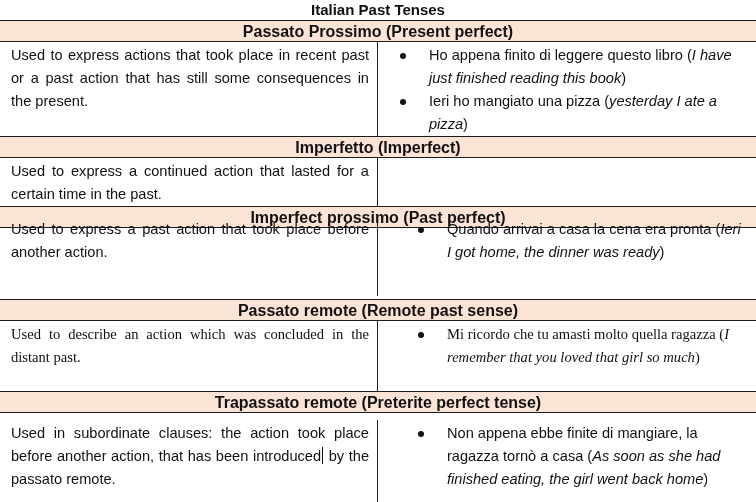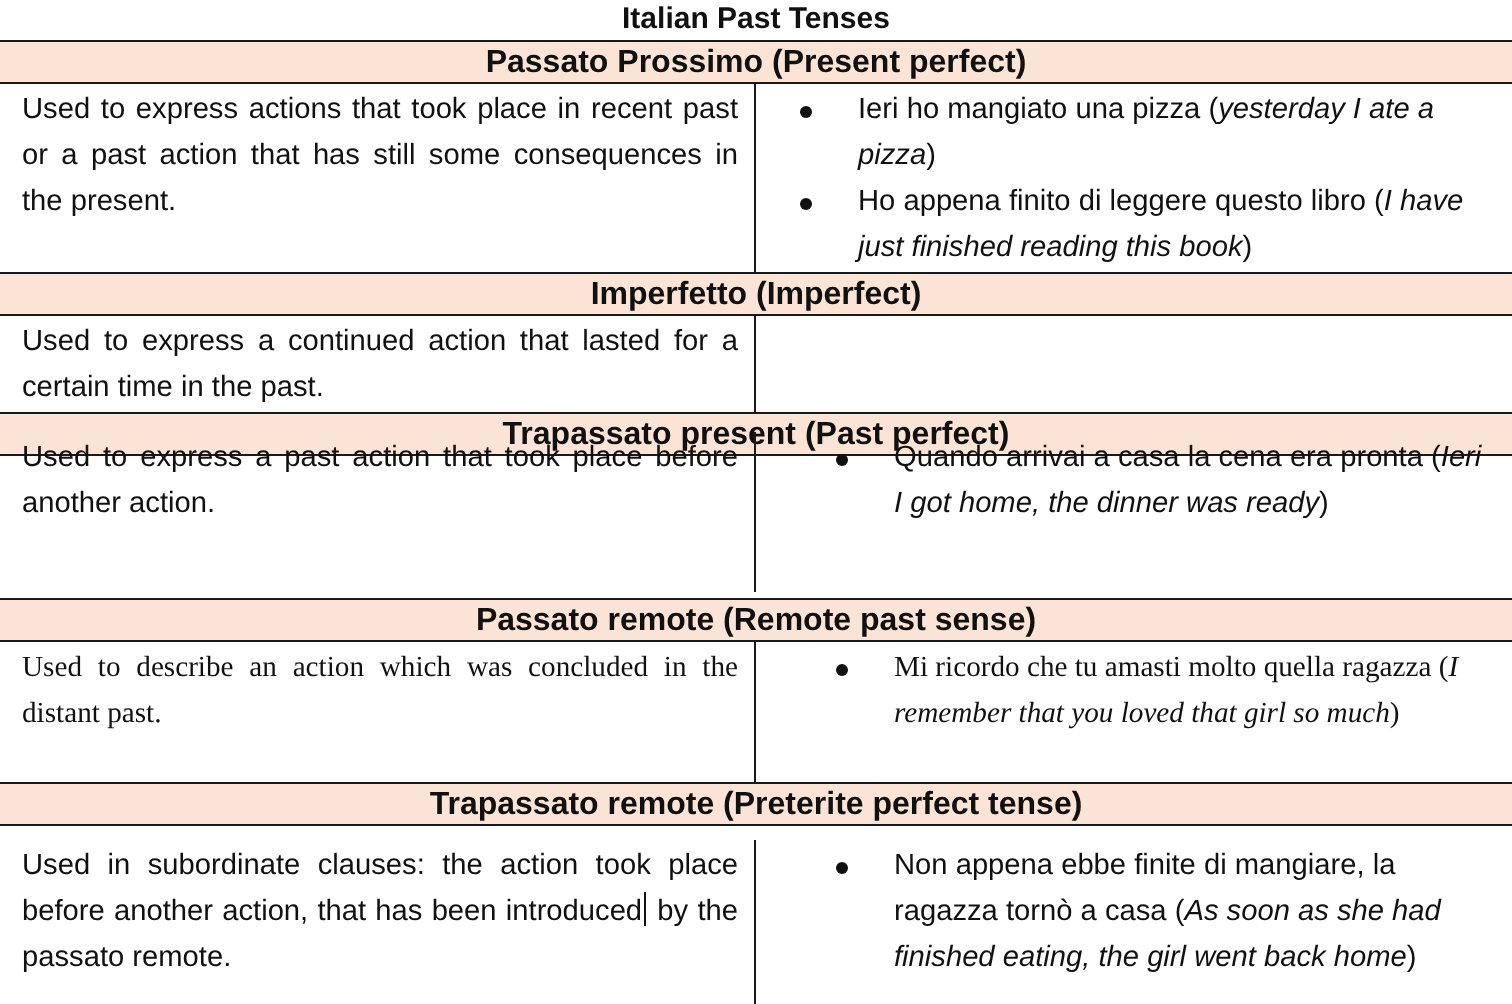--- a/index.html
+++ b/index.html
@@ -117,37 +117,37 @@
 <div class="title">Italian Past Tenses</div>
 
 <div class="header" style="top:20px;">Passato Prossimo (Present perfect)</div>
 <div class="body-row" style="top:42px;height:94px;">
   <div class="col-left">Used to express actions that took place in recent past or a past action that has still some consequences in the present.</div>
   <div class="col-divider"></div>
   <div class="col-right">
     <ul class="bullet-list">
       <li class="bullet-item">
         <span class="bullet-dot"></span>
-        <span>Ieri ho mangiato una pizza (</span><span class="it">yesterday I ate a pizza</span><span>)</span>
+        <span>Ho appena finito di leggere questo libro (</span><span class="it">I have just finished reading this book</span><span>)</span>
       </li>
       <li class="bullet-item">
         <span class="bullet-dot"></span>
-        <span>Ho appena finito di leggere questo libro (</span><span class="it">I have just finished reading this book</span><span>)</span>
+        <span>Ieri ho mangiato una pizza (</span><span class="it">yesterday I ate a pizza</span><span>)</span>
       </li>
     </ul>
   </div>
 </div>
 
 <div class="header" style="top:136px;">Imperfetto (Imperfect)</div>
 <div class="body-row" style="top:158px;height:48px;">
   <div class="col-left">Used to express a continued action that lasted for a certain time in the past.</div>
   <div class="col-divider"></div>
 </div>
 
-<div class="header" style="top:206px;">Trapassato present (Past perfect)</div>
+<div class="header" style="top:206px;">Imperfect prossimo (Past perfect)</div>
 <div class="body-row" style="top:216px;height:80px;">
   <div class="col-left">Used to express a past action that took place before another action.</div>
   <div class="col-divider"></div>
   <div class="col-right">
     <ul class="bullet-list">
       <li class="bullet-item deep">
         <span class="bullet-dot"></span>
         <span>Quando arrivai a casa la cena era pronta (</span><span class="it">Ieri I got home, the dinner was ready</span><span>)</span>
       </li>
     </ul>

